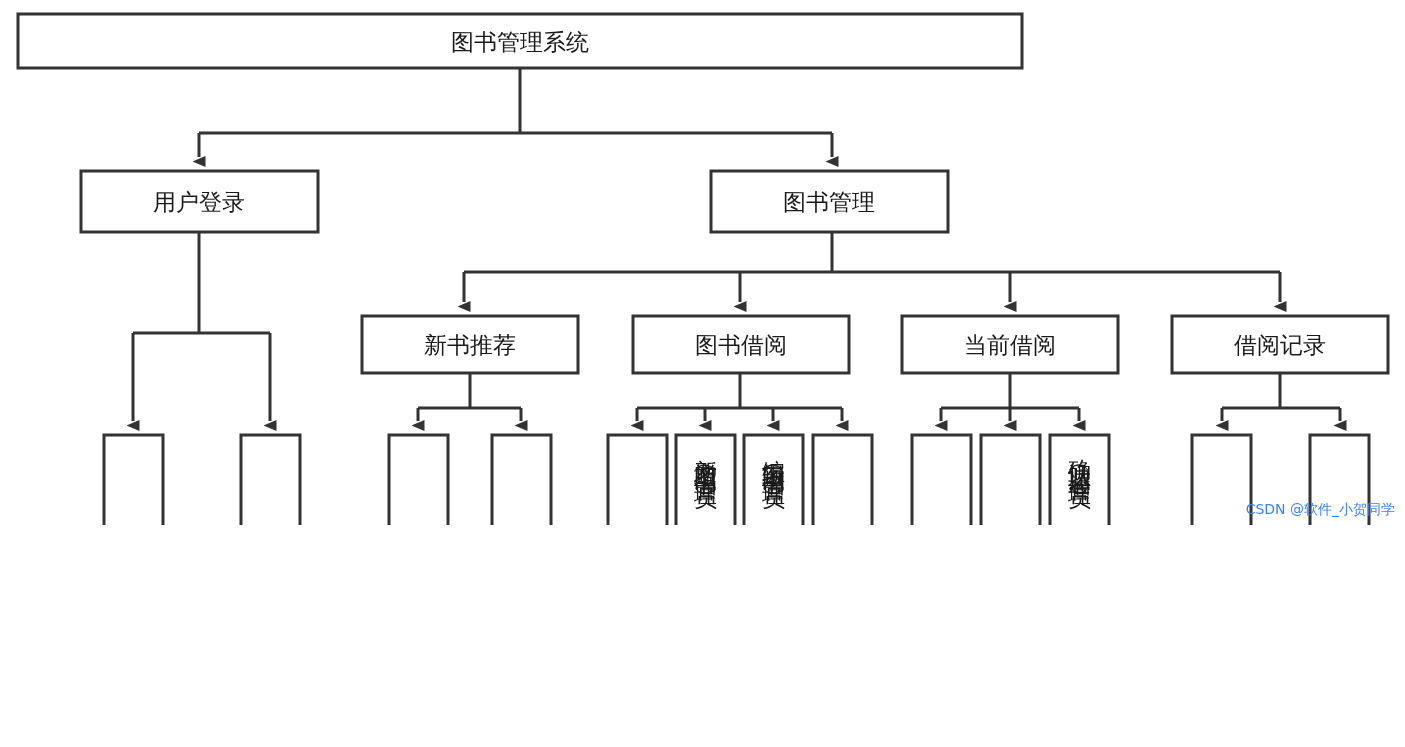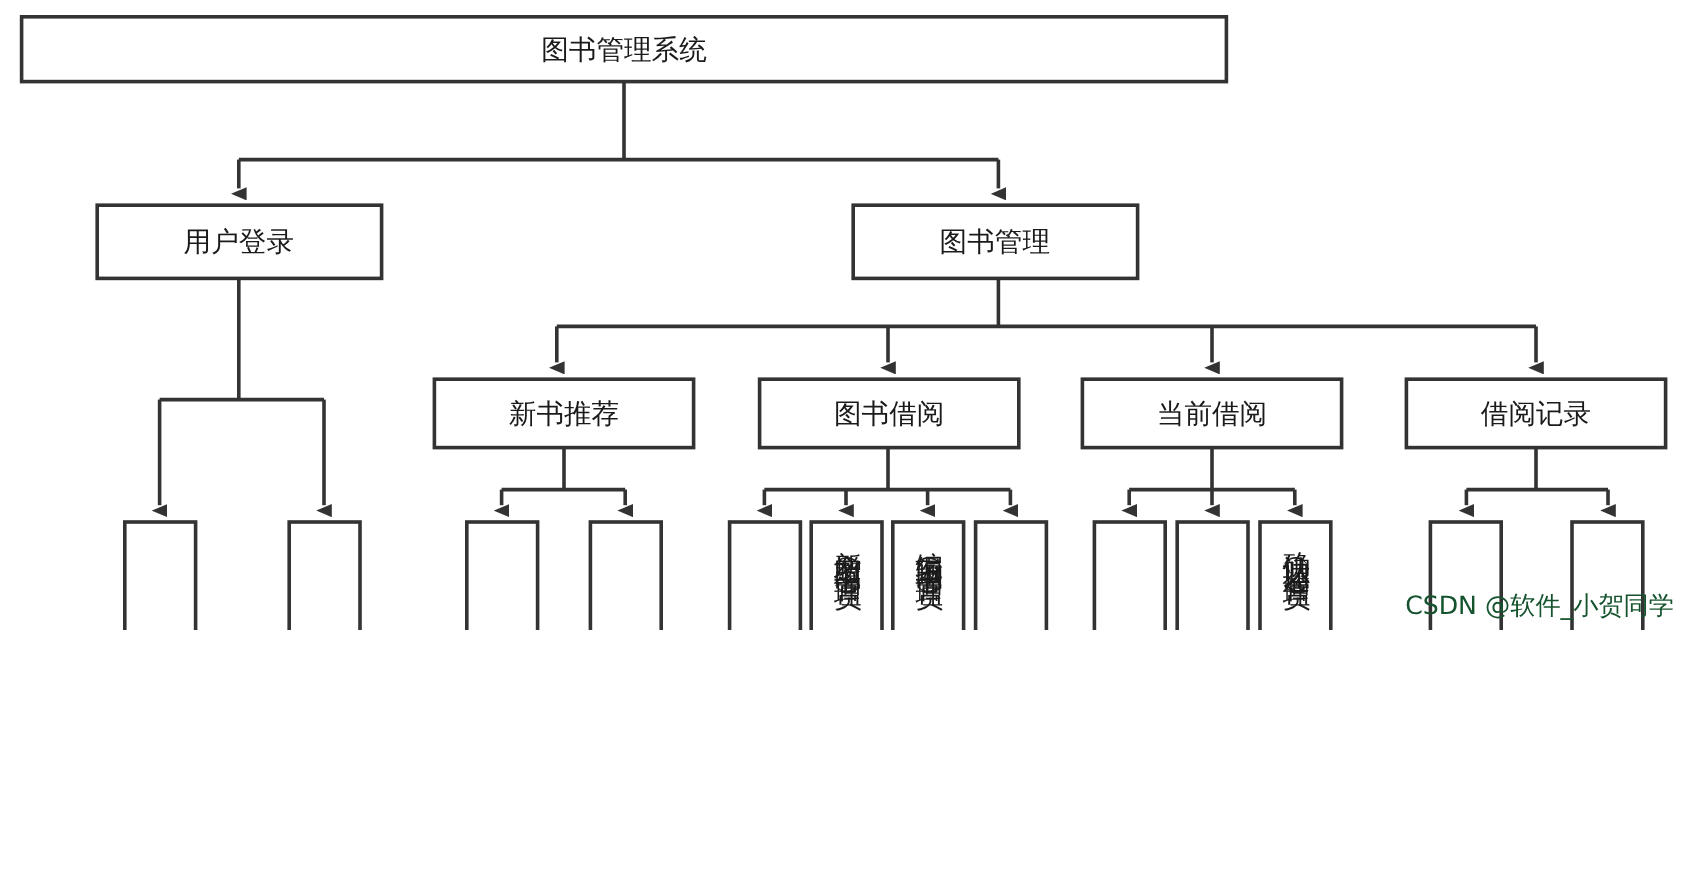--- a/index.html
+++ b/index.html
@@ -74,22 +74,22 @@
     letter-spacing: 4px;
     color: #1a1a1a;
     white-space: nowrap;
     text-align: center;
   }
   .watermark {
     position: absolute;
     right: 10px;
     bottom: 6px;
     font-family: "DejaVu Sans", "Liberation Sans", sans-serif;
-    font-size: 21px;
-    color: #14532d;
+    font-size: 14px;
+    color: #3b82f6;
     white-space: nowrap;
     user-select: none;
   }
 </style>
 </head>
 <body>
 
 <div id="canvas">
 
   <svg class="diagram" viewBox="0 0 1405 747">

